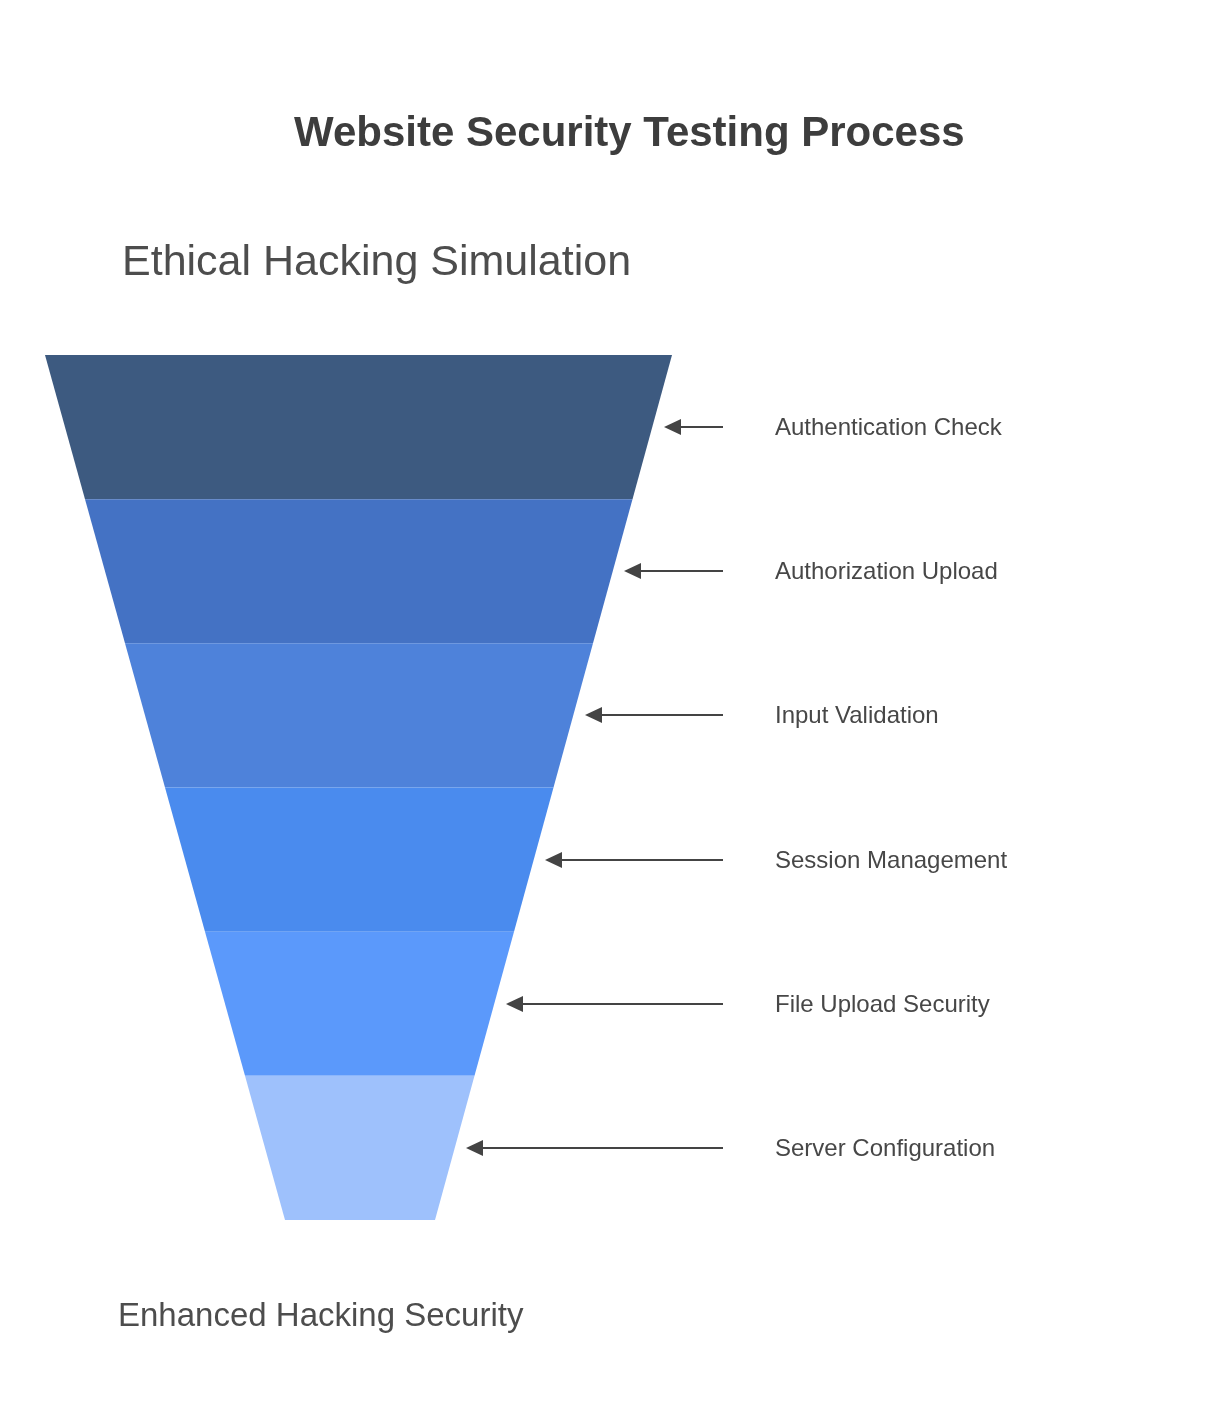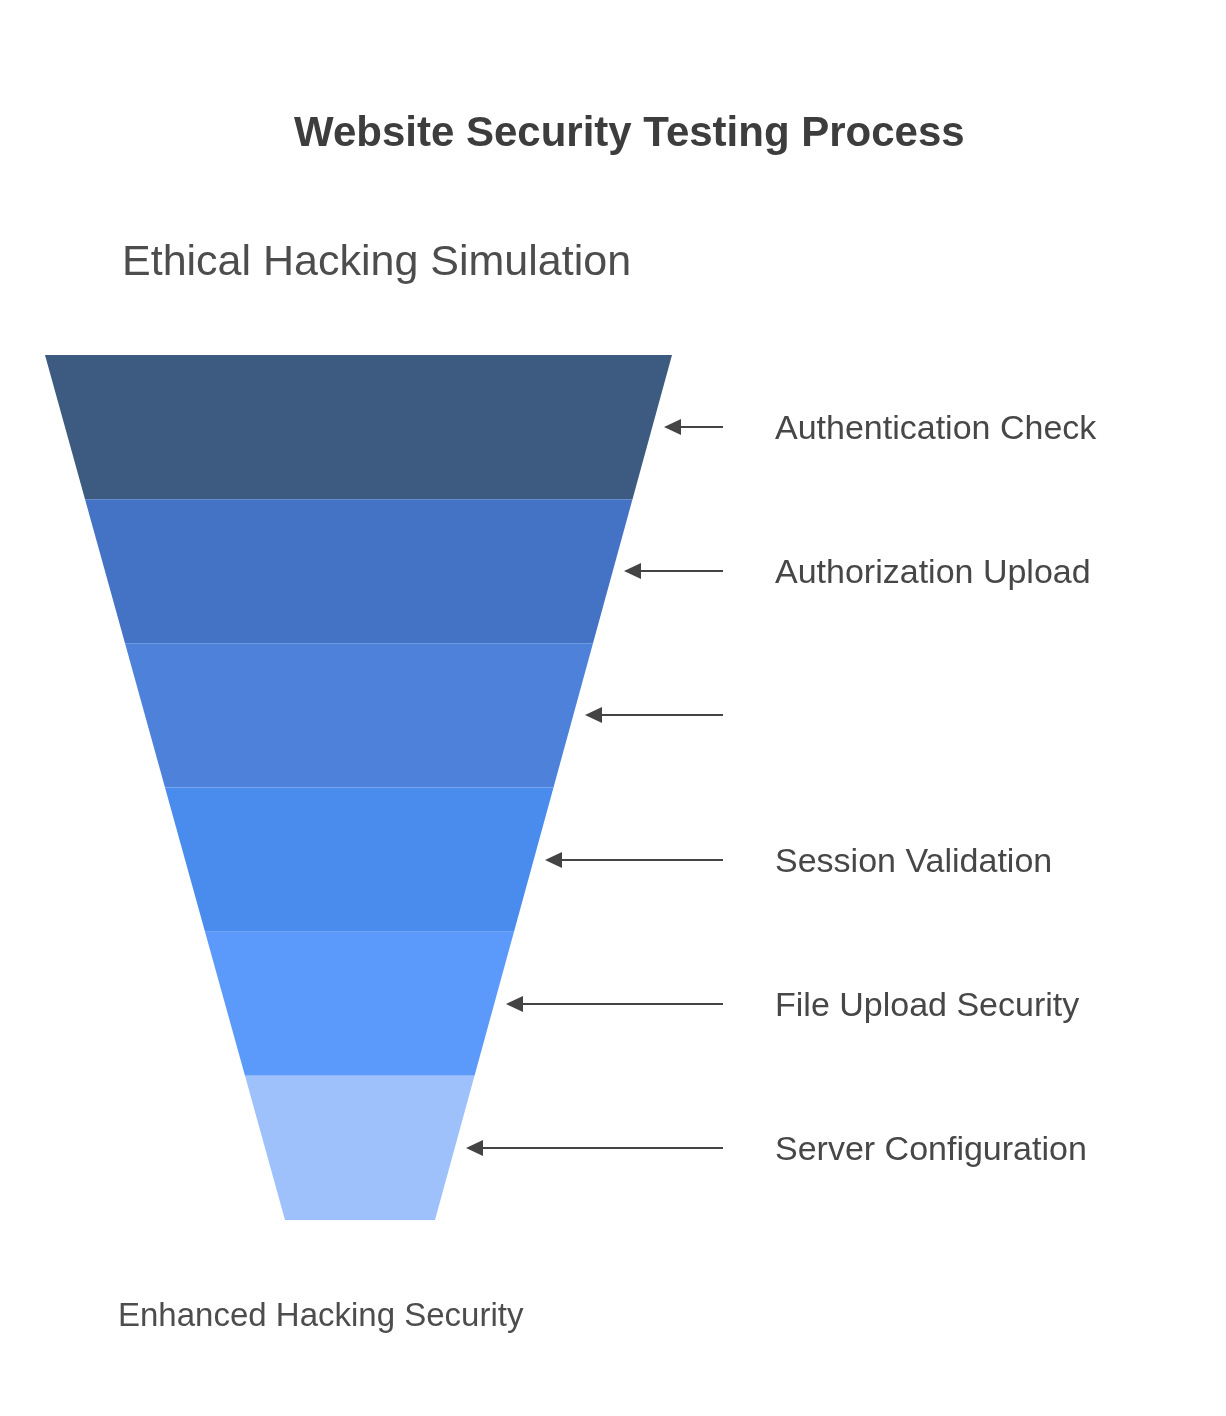--- a/index.html
+++ b/index.html
@@ -49,21 +49,21 @@
     position: absolute;
     left: 45px;
     top: 335px;
     width: 627px;
     height: 865px;
   }
   .funnel svg { display: block; width: 100%; height: 100%; }
   .stage-label {
     position: absolute;
     left: 775px;
-    font-size: 34px;
+    font-size: 24px;
     color: var(--text-color);
     white-space: nowrap;
     line-height: 40px;
   }
   .label-0 { top: 387px; }
   .label-1 { top: 531px; }
   .label-2 { top: 675px; }
   .label-3 { top: 820px; }
   .label-4 { top: 964px; }
   .label-5 { top: 1108px; }
@@ -112,19 +112,20 @@
 
   <div class="arrow arrow-0"></div>
   <div class="arrow arrow-1"></div>
   <div class="arrow arrow-2"></div>
   <div class="arrow arrow-3"></div>
   <div class="arrow arrow-4"></div>
   <div class="arrow arrow-5"></div>
 
   <div class="stage-label label-0">Authentication Check</div>
   <div class="stage-label label-1">Authorization Upload</div>
-  <div class="stage-label label-3">Session Validation</div>
+  <div class="stage-label label-2">Input Validation</div>
+  <div class="stage-label label-3">Session Management</div>
   <div class="stage-label label-4">File Upload Security</div>
   <div class="stage-label label-5">Server Configuration</div>
 
   <div class="result-label">Enhanced Hacking Security</div>
 
 </div>
 
 </body></html>

